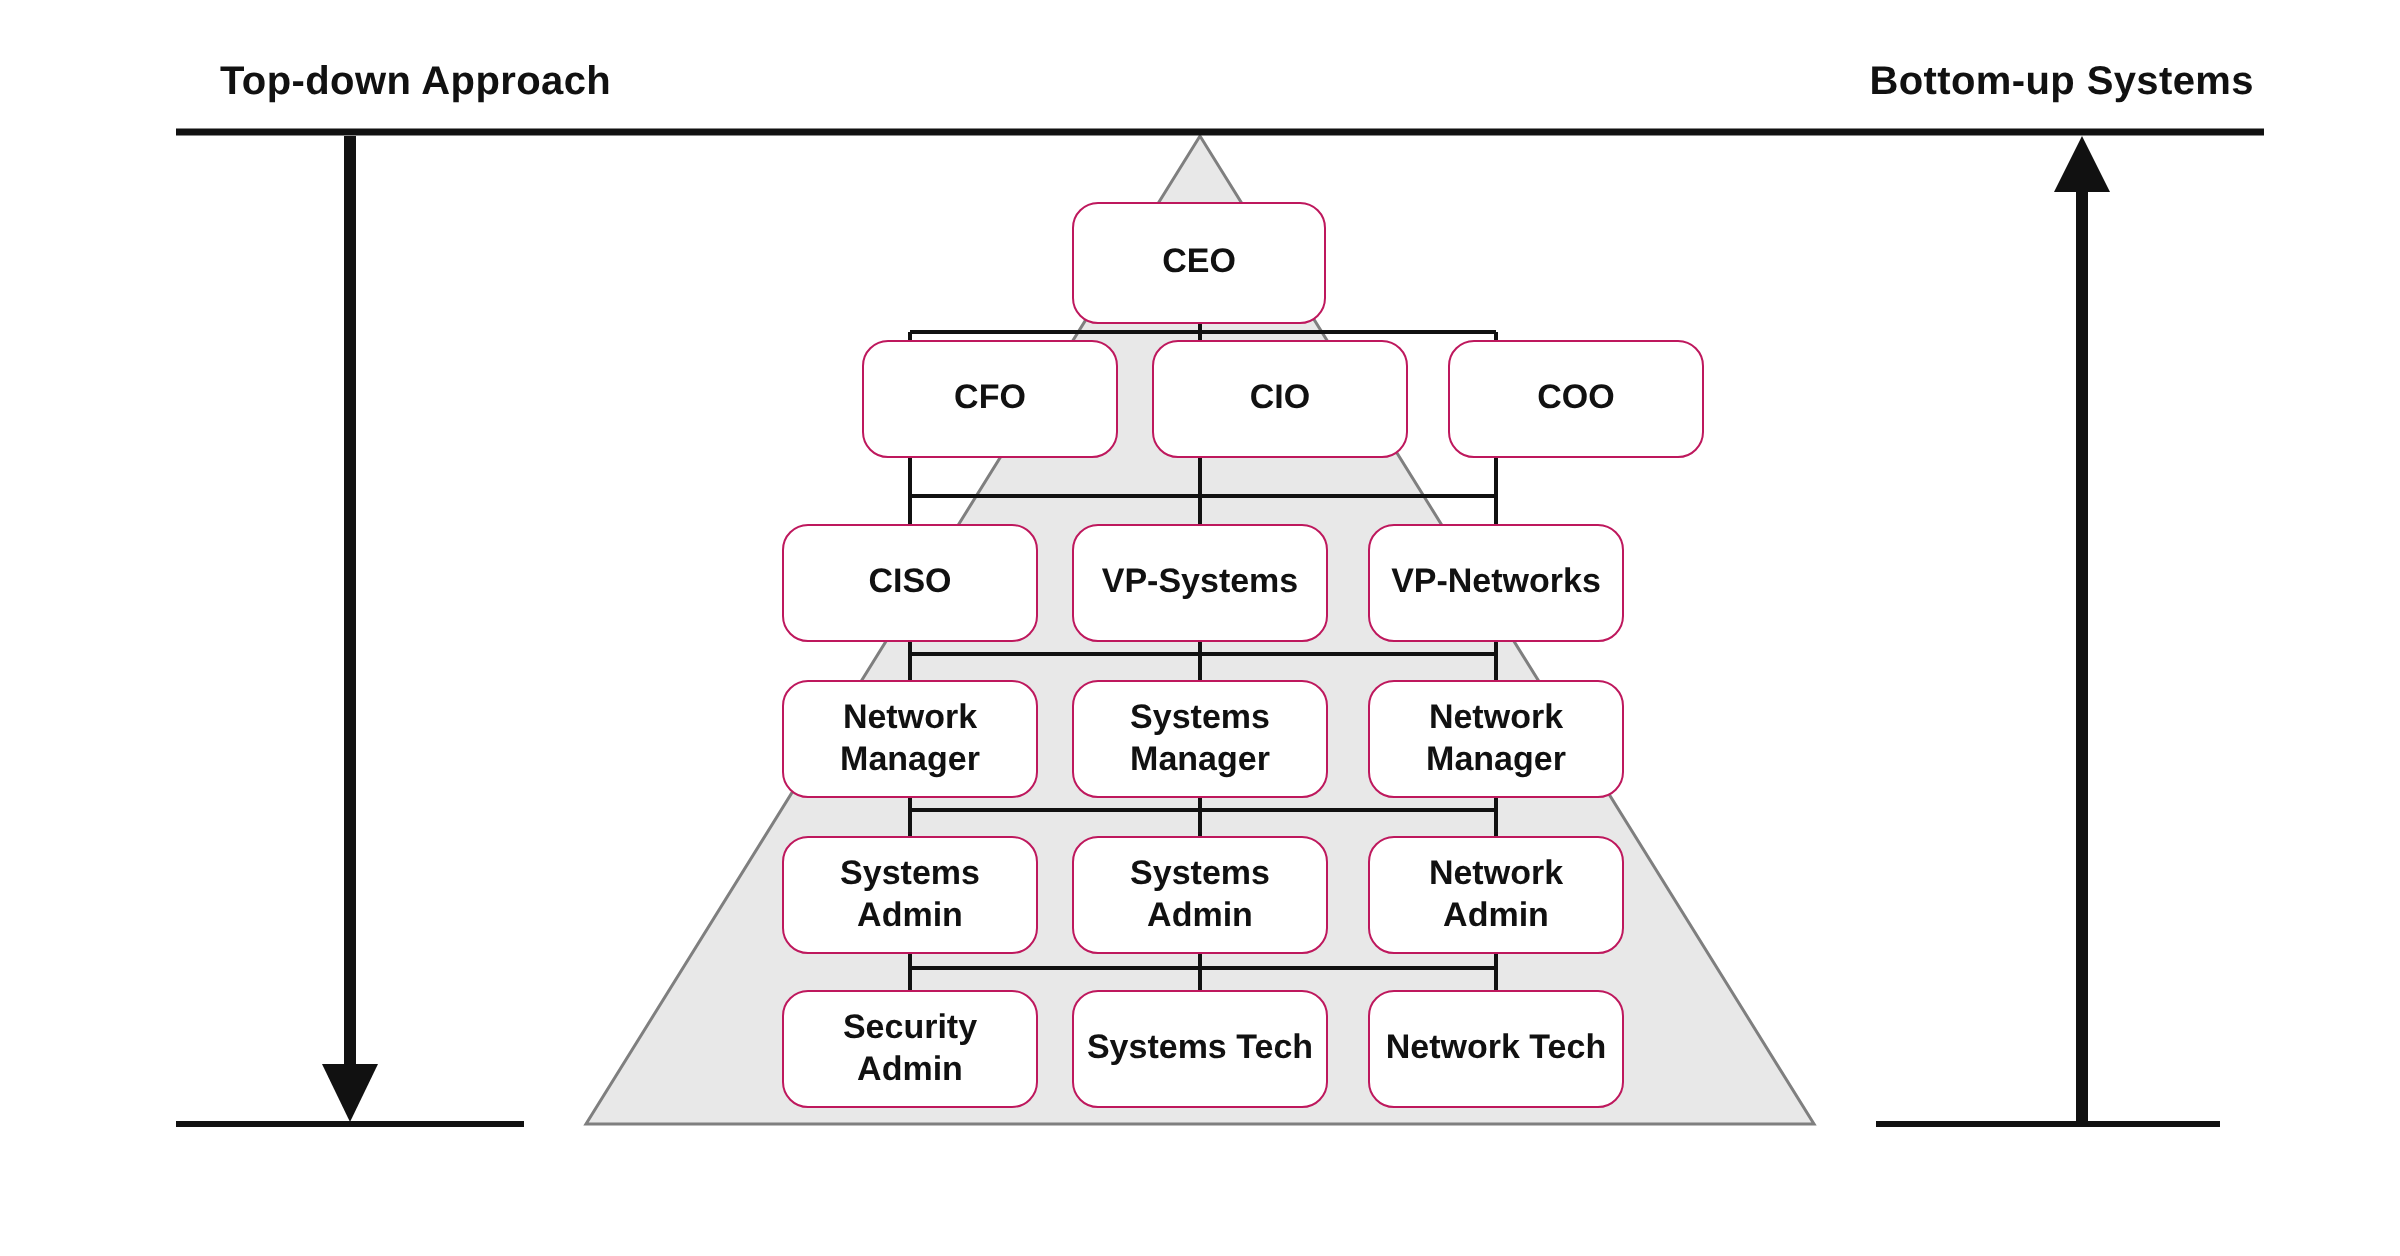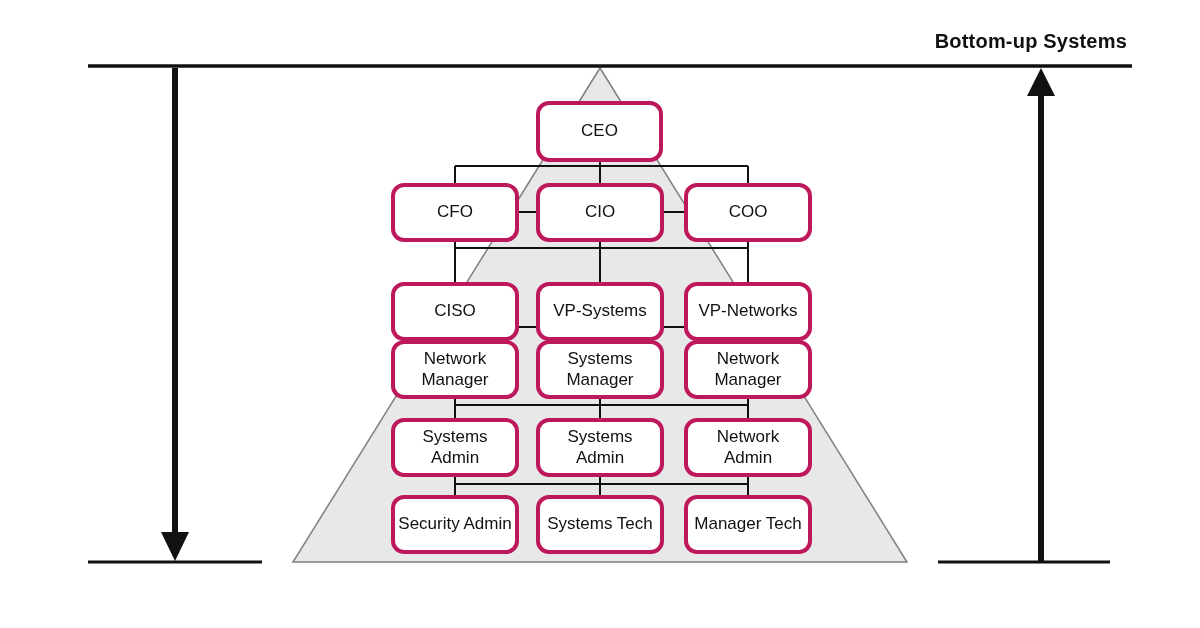--- a/index.html
+++ b/index.html
@@ -30,41 +30,41 @@
     letter-spacing: 0.2px;
     white-space: nowrap;
   }
   .approach-label.left { left: 110px; }
   .approach-label.right { right: 73px; text-align: right; }
   .org-node {
     position: absolute;
     width: 128px;
     height: 59px;
     background: #ffffff;
-    border: 4px solid #be185d;
+    border: 1px solid #be185d;
     border-radius: 13px;
     box-sizing: border-box;
     display: flex;
     align-items: center;
     justify-content: center;
     text-align: center;
     font-size: 17px;
-    font-weight: normal;
+    font-weight: bold;
     line-height: 1.2;
     color: #111111;
     padding: 2px 3px;
   }
   .org-node.ceo { left: 536px; top: 101px; width: 127px; height: 61px; }
   
   .col-0 { left: 391px; }
   .col-1 { left: 536px; }
   .col-2 { left: 684px; }
   
-  .row-1 { top: 183px; }
-  .row-2 { top: 262px; margin-top: 20px; }
+  .row-1 { top: 170px; margin-left: 40px; }
+  .row-2 { top: 262px; }
   .row-3 { top: 340px; }
   .row-4 { top: 418px; }
   .row-5 { top: 495px; }
 </style>
 </head>
 <body>
 
 <div class="stage">
 
   <svg class="diagram-lines" viewBox="0 0 1200 628">
@@ -96,20 +96,21 @@
       <line x1="175" y1="68" x2="175" y2="536" stroke="#111111" stroke-width="6"></line>
       <polygon points="161,532 189,532 175,561"></polygon>
     </g>
 
     <g fill="#111111">
       <line x1="1041" y1="93" x2="1041" y2="562" stroke="#111111" stroke-width="6"></line>
       <polygon points="1027,96 1055,96 1041,68"></polygon>
     </g>
   </svg>
 
+  <div class="approach-label left">Top-down Approach</div>
   <div class="approach-label right">Bottom-up Systems</div>
 
   <div>
     <div class="org-node ceo">
       <span>CEO</span>
     </div>
 
     <div class="org-node row-1 col-0">
       <span>CFO</span>
     </div>
@@ -150,17 +151,17 @@
       <span>Network Admin</span>
     </div>
 
     <div class="org-node row-5 col-0">
       <span>Security Admin</span>
     </div>
     <div class="org-node row-5 col-1">
       <span>Systems Tech</span>
     </div>
     <div class="org-node row-5 col-2">
-      <span>Manager Tech</span>
+      <span>Network Tech</span>
     </div>
   </div>
 
 </div>
 
 </body></html>

